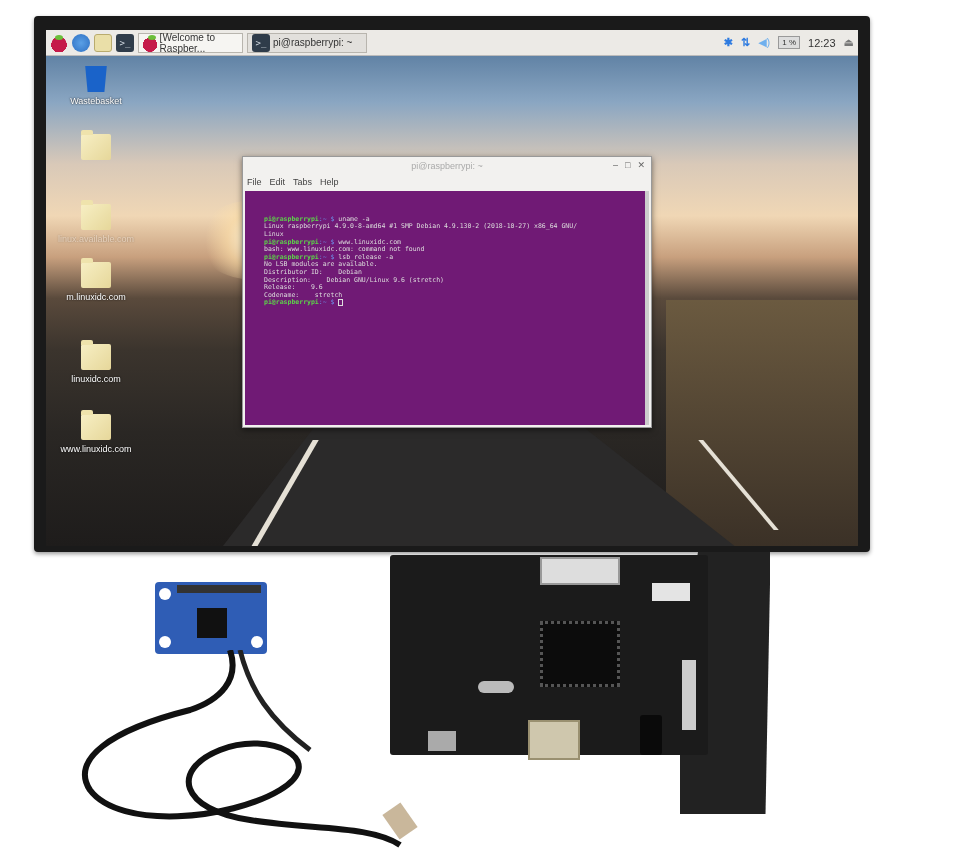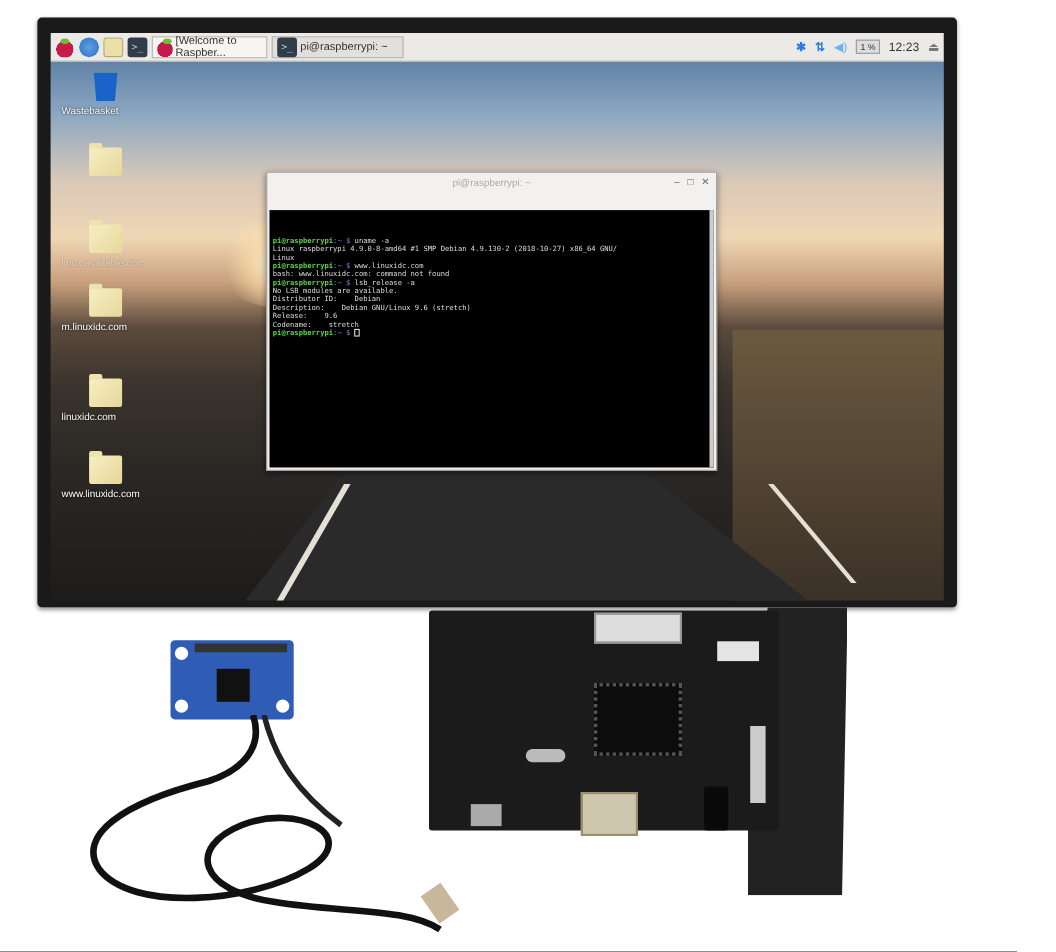--- a/index.html
+++ b/index.html
@@ -21,29 +21,29 @@
 .term-ic{background:#2f3c4a;color:#cfd6de;font-size:9px;font-family:"DejaVu Sans Mono",monospace}
 .task-btn{height:20px;border:1px solid #b8b5ae;background:#f6f5f2;display:flex;align-items:center;gap:3px;padding:0 4px;font-size:10px;color:#333}
 .task-btn.w1{width:105px}.task-btn.w2{width:120px;background:#e2e0dc}
 .tray{margin-left:auto;display:flex;align-items:center;gap:8px;font-size:11px;color:#333}
 .tray .bt{color:#2e7be0;font-weight:bold}
 .tray .net{color:#2e7be0;font-weight:bold}
 .tray .vol{color:#6fb0ee}
 .tray .cpu{border:1px solid #999;background:#ddd;font-size:8px;padding:1px 3px}
 .tray .eject{color:#777}
 .desk-icons{position:absolute;left:10px;top:36px;width:80px}
-.desk-item{position:absolute;left:0;width:80px;text-align:left;color:#fff;font-size:9px;line-height:11px;text-shadow:0 0 2px #000}
+.desk-item{position:absolute;left:0;width:80px;text-align:center;color:#fff;font-size:9px;line-height:11px;text-shadow:0 0 2px #000}
 .bin{width:24px;height:26px;margin:0 auto 4px;background:#1a63c9;clip-path:polygon(5% 0,95% 0,85% 100%,15% 100%)}
 .dfolder{width:30px;height:26px;margin:0 auto 4px;background:linear-gradient(135deg,#f7efc4,#e6d79a);border-radius:2px;position:relative}
 .dfolder::before{content:"";position:absolute;top:-4px;left:0;width:12px;height:5px;background:#efe3ac;border-radius:2px 2px 0 0}
 .term-win{position:absolute;left:196px;top:126px;width:410px;height:272px;background:#f2f1ef;border:1px solid #999;box-shadow:0 2px 6px rgba(0,0,0,.5)}
 .term-title{height:18px;display:flex;align-items:center;justify-content:center;font-size:9px;color:#aaa;position:relative}
 .win-ctrls{position:absolute;right:6px;top:3px;display:flex;gap:7px;font-size:9px;color:#666}
 .term-menu{height:14px;display:flex;gap:8px;padding-left:4px;font-size:9px;color:#444;align-items:center}
-.term-body{position:absolute;left:2px;top:34px;right:2px;bottom:2px;background:#000000;padding:2px 3px;font-family:"DejaVu Sans Mono",monospace;font-size:6.5px;line-height:7.6px;color:#ddd;white-space:pre;overflow:hidden}
+.term-body{position:absolute;left:2px;top:34px;right:2px;bottom:2px;background:#701a75;padding:2px 19px;font-family:"DejaVu Sans Mono",monospace;font-size:6.5px;line-height:7.6px;color:#ddd;white-space:pre;overflow:hidden}
 .term-body .p{color:#5dd14a;font-weight:bold}
 .term-body .s{color:#6d8de5}
 .cursor{display:inline-block;width:5px;height:7px;border:1px solid #ddd;vertical-align:middle}
 .scroll{position:absolute;right:0;top:0;width:4px;height:100%;background:#ccc}
 
 .ribbon{position:absolute;left:680px;top:552px;width:90px;height:262px;background:#222;clip-path:polygon(20% 0,100% 0,100% 12%,95% 100%,0 100%,0 40%)}
 .mainboard{position:absolute;left:390px;top:555px;width:318px;height:200px;background:#1b1b1b;border-radius:3px}
 .chip{position:absolute;left:150px;top:66px;width:80px;height:66px;background:#0c0c0c;border:3px dotted #555}
 .fpc{position:absolute;left:150px;top:2px;width:80px;height:28px;background:#ddd;border:2px solid #999}
 .hdmi{position:absolute;left:138px;top:165px;width:52px;height:40px;background:#cfc7ad;border:2px solid #9a9070}
@@ -122,20 +122,26 @@
 
     <div class="term-win">
       <div class="term-title">
         <span>pi@raspberrypi: ~</span>
         <div class="win-ctrls">
           <span>–</span>
           <span>□</span>
           <span>✕</span>
         </div>
       </div>
+      <div class="term-menu">
+        <span>File</span>
+        <span>Edit</span>
+        <span>Tabs</span>
+        <span>Help</span>
+      </div>
       <div class="term-body" id="term-body">
         <div class="scroll"></div>
       <div><span class="p">pi@raspberrypi</span><span class="s">:~ $</span><span> uname -a</span></div><div>Linux raspberrypi 4.9.0-8-amd64 #1 SMP Debian 4.9.130-2 (2018-10-27) x86_64 GNU/</div><div>Linux</div><div><span class="p">pi@raspberrypi</span><span class="s">:~ $</span><span> www.linuxidc.com</span></div><div>bash: www.linuxidc.com: command not found</div><div><span class="p">pi@raspberrypi</span><span class="s">:~ $</span><span> lsb_release -a</span></div><div>No LSB modules are available.</div><div>Distributor ID:    Debian</div><div>Description:    Debian GNU/Linux 9.6 (stretch)</div><div>Release:    9.6</div><div>Codename:    stretch</div><div><span class="p">pi@raspberrypi</span><span class="s">:~ $</span><span> </span><span class="cursor"></span></div></div>
     </div>
   </div>
 </div>
 
 <div class="ribbon"></div>
 <div class="mainboard">
   <div class="fpc"></div>

